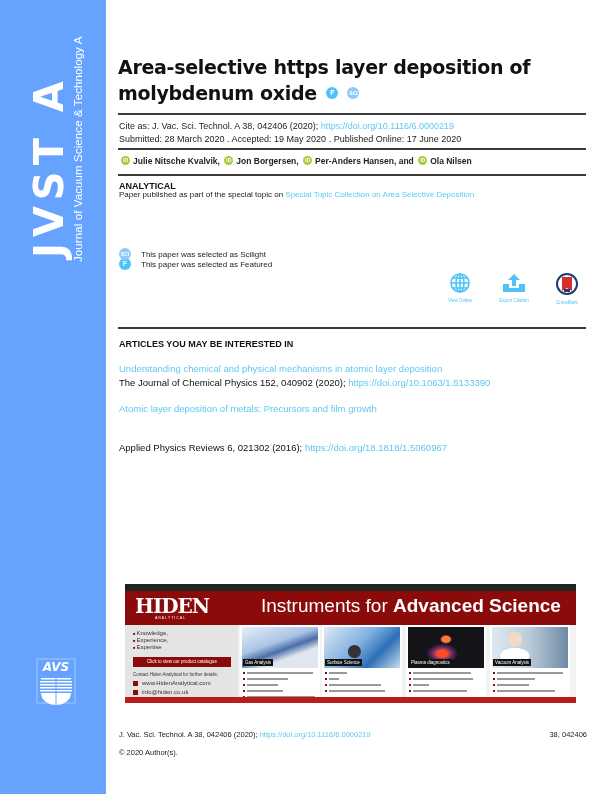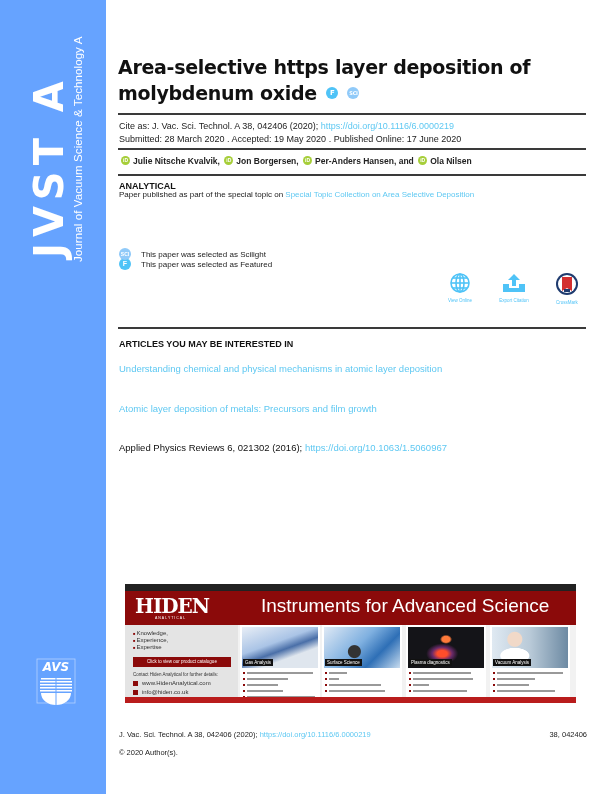--- a/index.html
+++ b/index.html
@@ -54,21 +54,21 @@
     .article { position: absolute; left: 119px; font-family: "Liberation Sans", sans-serif; white-space: nowrap; }
     .article .a-title { font-size: 9.5px; color: #5ec8f2; line-height: 14px; }
     .article .a-cite { font-size: 9.5px; color: #111; line-height: 14px; }
 
     .ad { position: absolute; left: 125px; top: 584px; width: 451px; height: 119px; background: #f2f2f2; overflow: hidden; border-bottom: 6px solid #b91c1c; }
     .ad-topbar { position: absolute; left: 0; top: 0; width: 451px; height: 7px; background: #222; }
     .ad-redbar { position: absolute; left: 0; top: 7px; width: 451px; height: 34px; background: #8b0a0a; }
     .hiden-logo { position: absolute; left: 10px; top: 10px; color: #fff; font-family: "DejaVu Serif", serif; font-weight: bold; font-size: 20px; letter-spacing: -1px; }
     .hiden-sub { position: absolute; left: 30px; top: 32px; font-size: 3.5px; color: #fff; letter-spacing: 1px; font-family: "Liberation Sans", sans-serif; }
     .ad-tagline { position: absolute; left: 136px; top: 11px; font-family: "Liberation Sans", sans-serif; font-size: 19px; color: #fff; white-space: nowrap; }
-    .ad-tagline b { font-weight: normal; }
+    .ad-tagline b { font-weight: bold; }
     .ad-left { position: absolute; left: 0; top: 41px; width: 113px; height: 78px; background: #e4e4e4; }
     .ad-bullets { position: absolute; left: 8px; top: 5px; font-family: "Liberation Sans", sans-serif; font-size: 6px; color: #333; line-height: 7px; }
     .ad-bullets span::before { content: "■ "; color: #8b0a0a; font-size: 4px; }
     .ad-cta { position: absolute; left: 8px; top: 32px; width: 98px; height: 10px; background: #8b0a0a; color: #fff; font-family: "Liberation Sans", sans-serif; font-size: 4.5px; line-height: 10px; text-align: center; white-space: nowrap; overflow: hidden; }
     .ad-contact { position: absolute; left: 8px; top: 47px; font-family: "Liberation Sans", sans-serif; font-size: 4.5px; color: #333; }
     .ad-web { position: absolute; left: 8px; top: 55px; font-family: "Liberation Sans", sans-serif; font-size: 6px; color: #333; white-space: nowrap; }
     .ad-mail { position: absolute; left: 8px; top: 64px; font-family: "Liberation Sans", sans-serif; font-size: 6px; color: #333; white-space: nowrap; }
     .sq { display: inline-block; width: 5px; height: 5px; background: #8b0a0a; margin-right: 4px; vertical-align: middle; }
 
     .panel { position: absolute; top: 41px; width: 80px; height: 78px; background: #fff; }
@@ -170,26 +170,27 @@
   </svg>
   <div class="action-label">CrossMark</div>
 </div>
 
 <div class="rule" style="top:327px;height:2px;"></div>
 
 <div class="section-h" style="top:339px;">ARTICLES YOU MAY BE INTERESTED IN</div>
 
 <div class="article" style="top:362px;">
   <div class="a-title">Understanding chemical and physical mechanisms in atomic layer deposition</div>
+  <div class="a-cite"><span>The Journal of Chemical Physics 152, 040902 (2020); </span><span class="link">https://doi.org/10.1063/1.5133390</span></div>
 </div>
 <div class="article" style="top:402px;">
   <div class="a-title">Atomic layer deposition of metals: Precursors and film growth</div>
 </div>
 <div class="article" style="top:441px;">
-  <div class="a-cite"><span>Applied Physics Reviews 6, 021302 (2016); </span><span class="link">https://doi.org/10.1063/1.5060967</span></div>
+  <div class="a-cite"><span>Applied Physics Reviews 6, 021302 (2016); </span><span class="link">https://doi.org/18.1818/1.5060967</span></div>
 </div>
 
 <div class="ad">
   <div class="ad-topbar"></div>
   <div class="ad-redbar"></div>
   <div class="hiden-logo">HIDEN</div>
   <div class="hiden-sub">ANALYTICAL</div>
   <div class="ad-tagline"><span>Instruments for </span><b>Advanced Science</b></div>
 
   <div class="ad-left">

